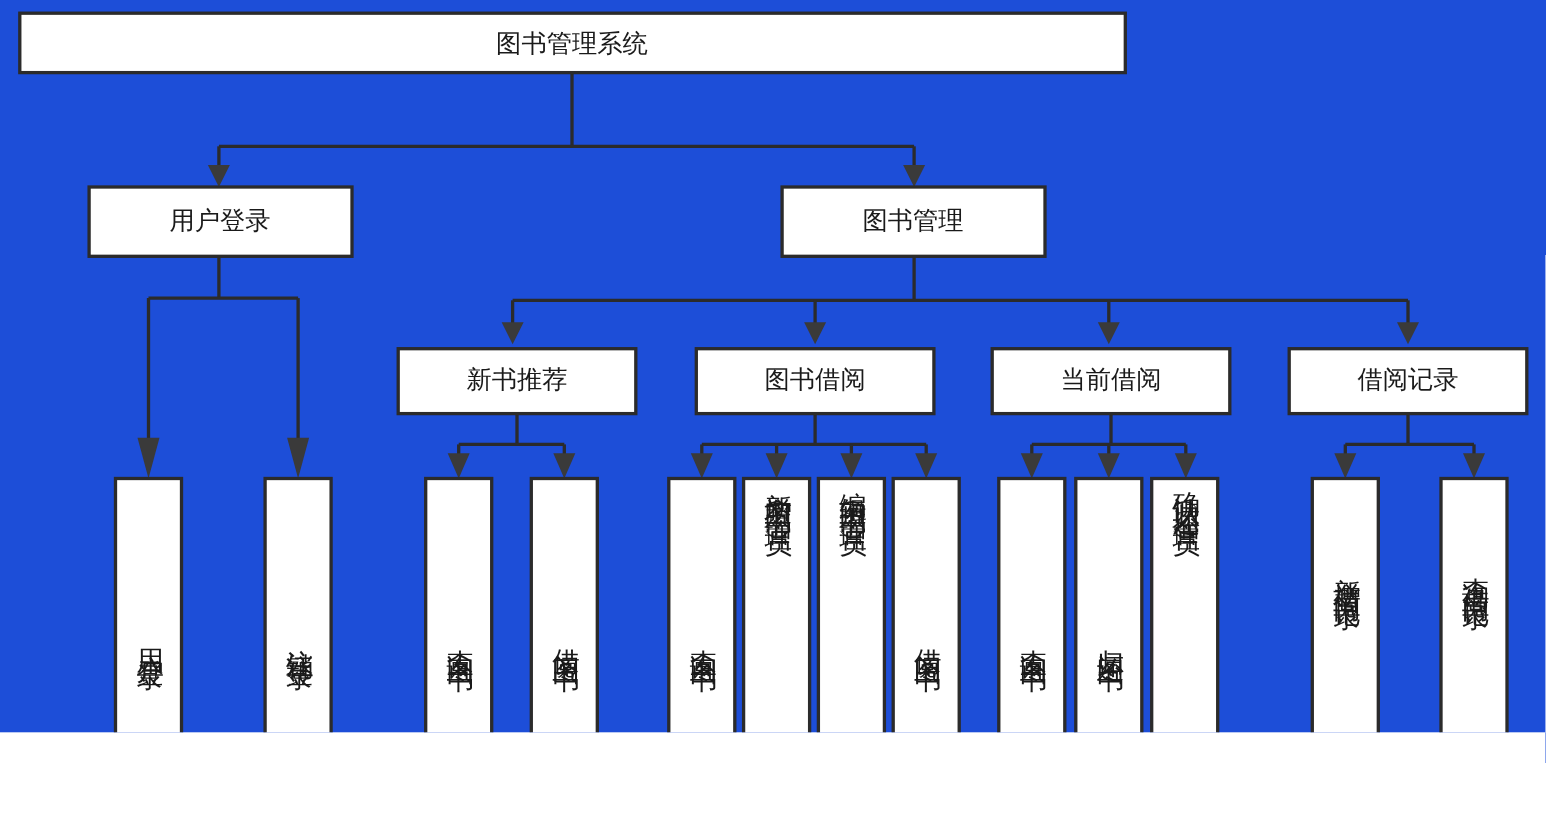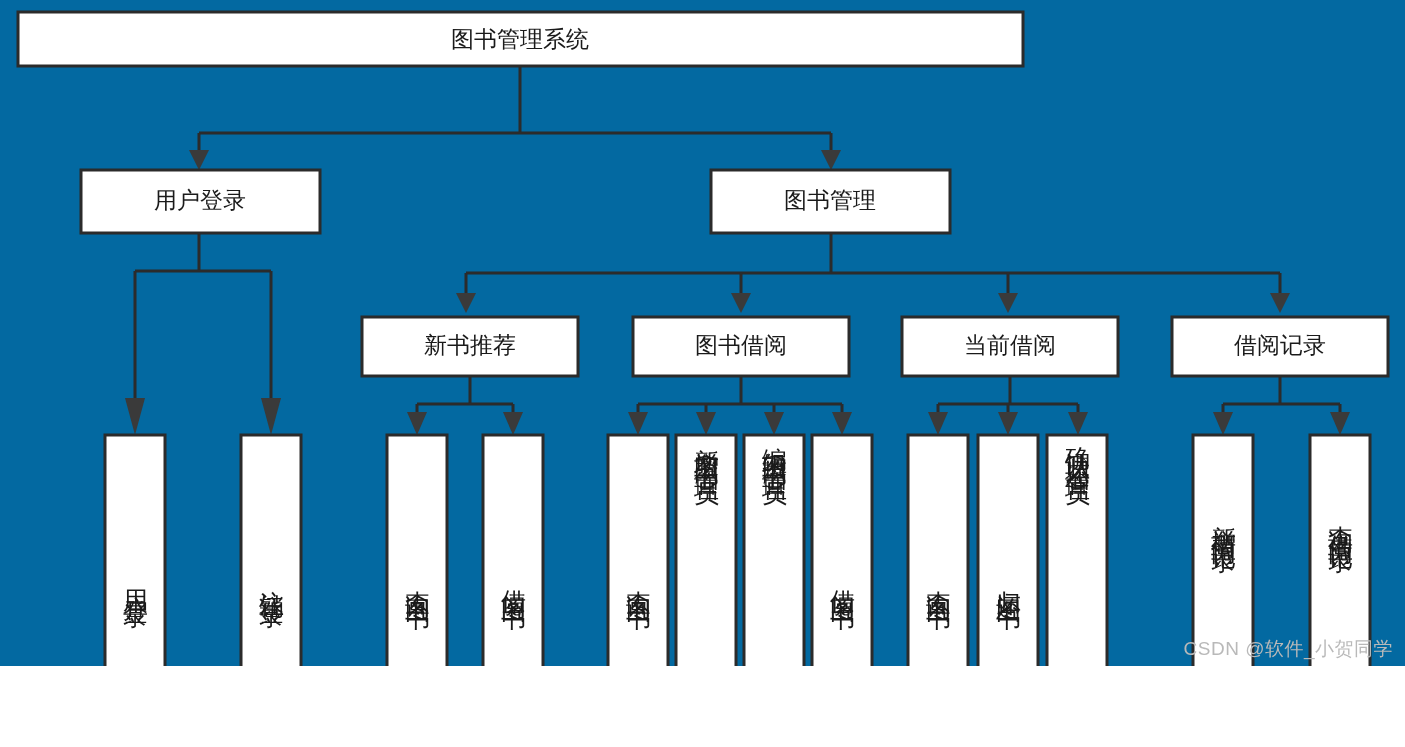--- a/index.html
+++ b/index.html
@@ -7,21 +7,21 @@
     padding: 0;
     background: #ffffff;
   }
   body {
     font-family: "Liberation Sans", "DejaVu Sans", sans-serif;
   }
   #diagram-root {
     position: relative;
     width: 1405px;
     height: 666px;
-    background: #0369a1;
+    background: #1d4ed8;
     overflow: hidden;
   }
   svg.diagram-canvas {
     position: absolute;
     left: 0;
     top: 0;
     width: 1405px;
     height: 747px;
     display: block;
   }
@@ -233,15 +233,14 @@
       <rect class="node-box" x="1193" y="435" width="60" height="299"></rect>
       <text class="node-label-v" x="1224" y="520">新增借阅记录</text>
     </g>
     <g>
       <rect class="node-box" x="1310" y="435" width="60" height="299"></rect>
       <text class="node-label-v" x="1341" y="520">查询借阅记录</text>
     </g>
 
   </svg>
 
-  <div class="watermark">CSDN @软件_小贺同学</div>
 
 </div>
 
 </body></html>

